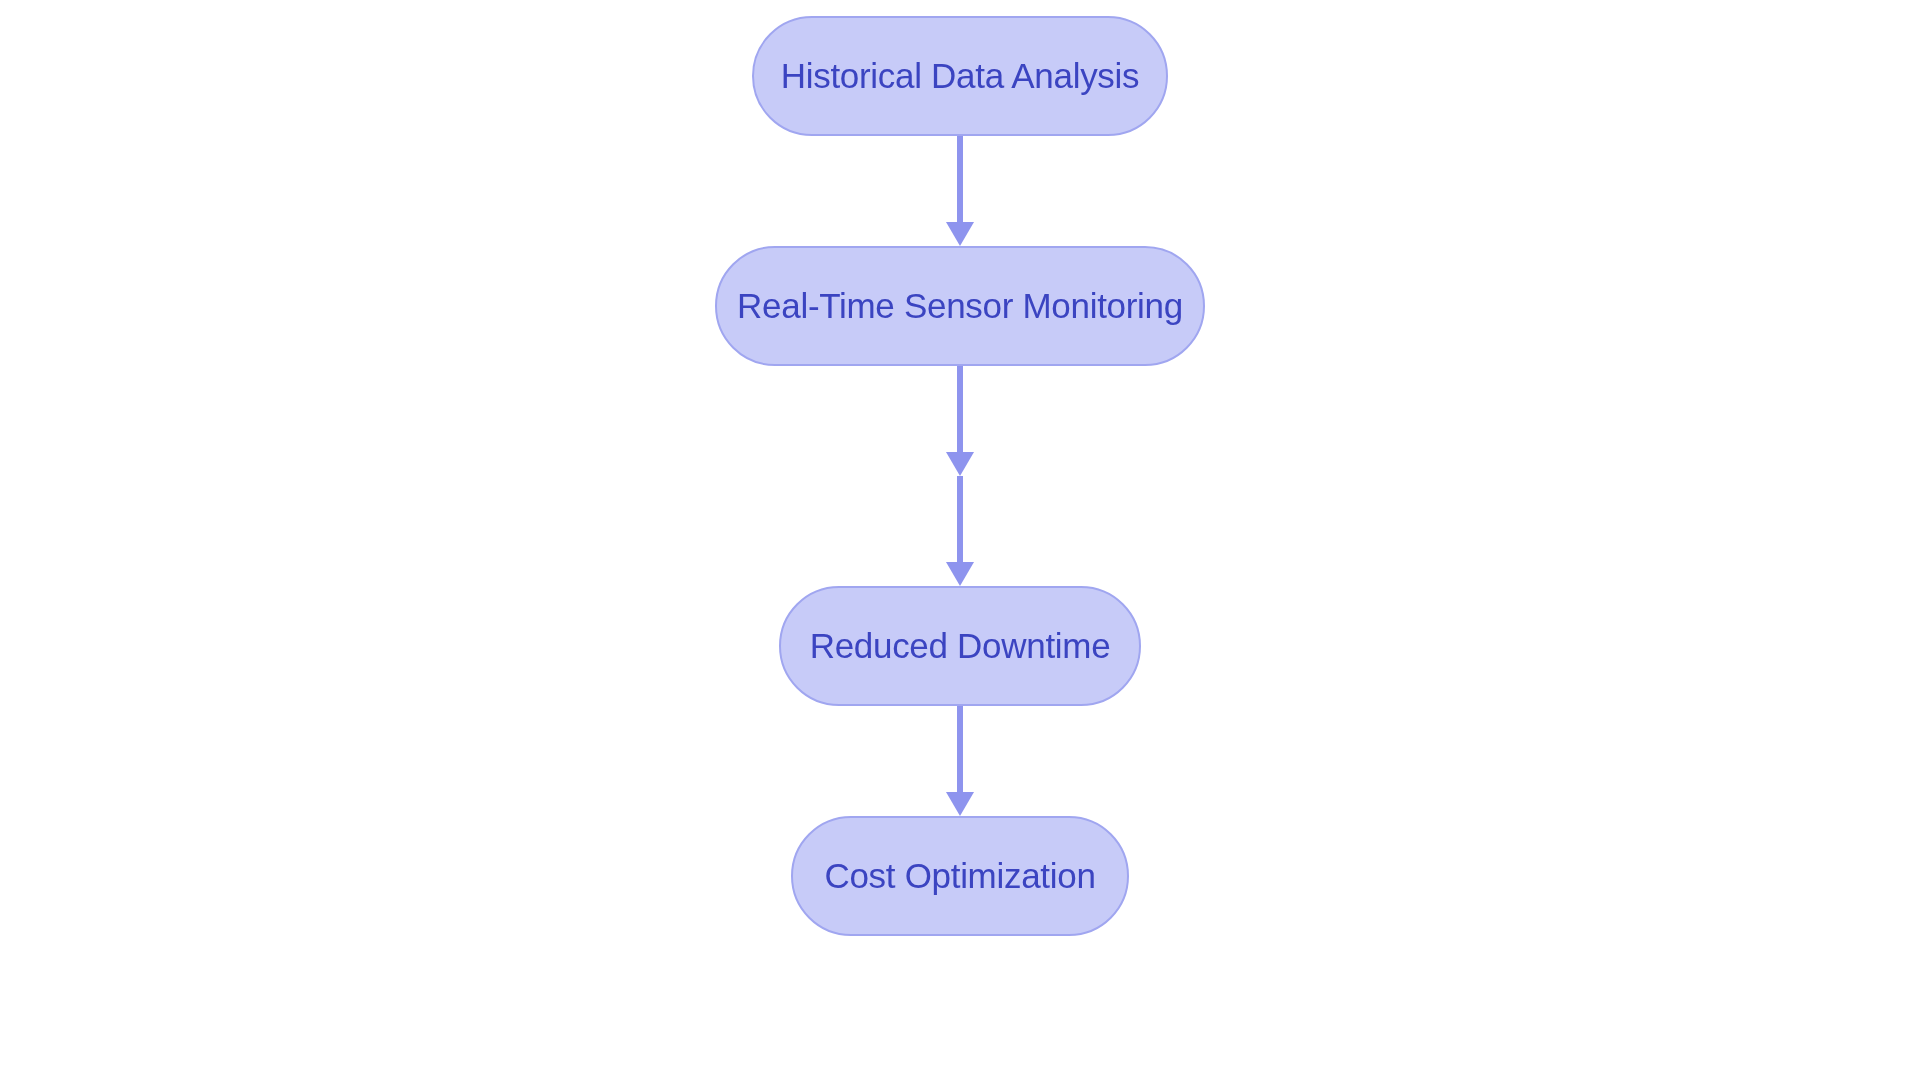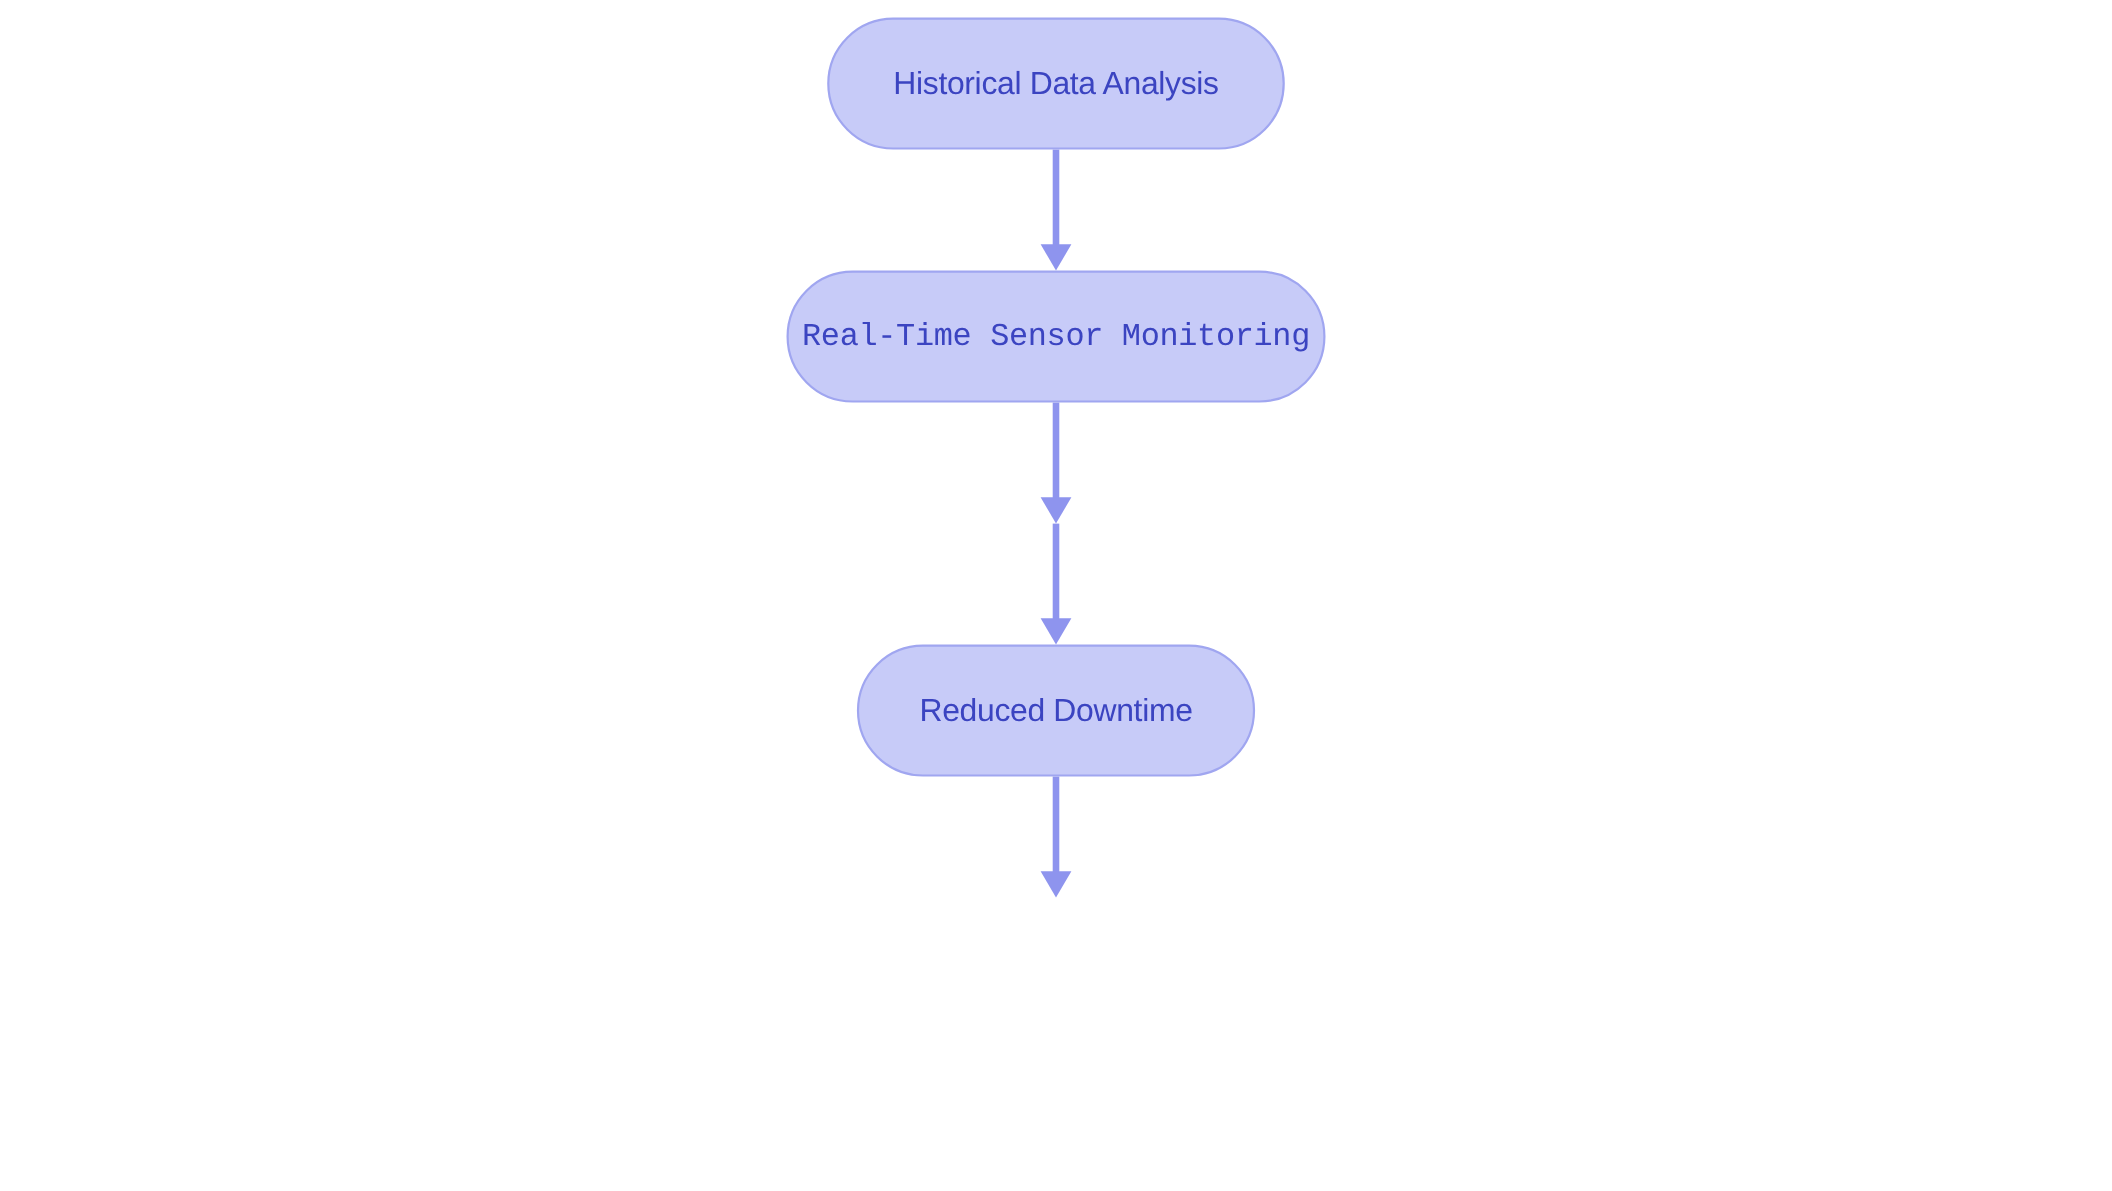--- a/index.html
+++ b/index.html
@@ -29,27 +29,27 @@
     height: 120px;
     border: 2px solid var(--node-border);
     background: var(--node-fill);
     border-radius: 60px;
     display: flex;
     align-items: center;
     justify-content: center;
     flex: 0 0 auto;
   }
   .flow-node .label {
-    font-size: 29px;
+    font-size: 35px;
     letter-spacing: -0.3px;
     color: var(--node-text);
     white-space: nowrap;
   }
   .node-0 { width: 416px; }
-  .node-1 { width: 490px; font-family: Liberation Mono, monospace; }
+  .node-1 { width: 490px; }
   .node-2 { width: 434px; }
   .node-3 { width: 362px; }
   .node-4 { width: 338px; }
   .connector {
     position: relative;
     width: 28px;
     height: 110px;
     flex: 0 0 auto;
   }
   .connector .arrow-line {
@@ -104,14 +104,17 @@
 
   <div class="flow-node node-3">
     <span class="label">Reduced Downtime</span>
   </div>
 
   <div class="connector">
     <div class="arrow-line"></div>
     <div class="arrow-head"></div>
   </div>
 
+  <div class="flow-node node-4">
+    <span class="label">Cost Optimization</span>
+  </div>
 
 </div>
 
 </body></html>

